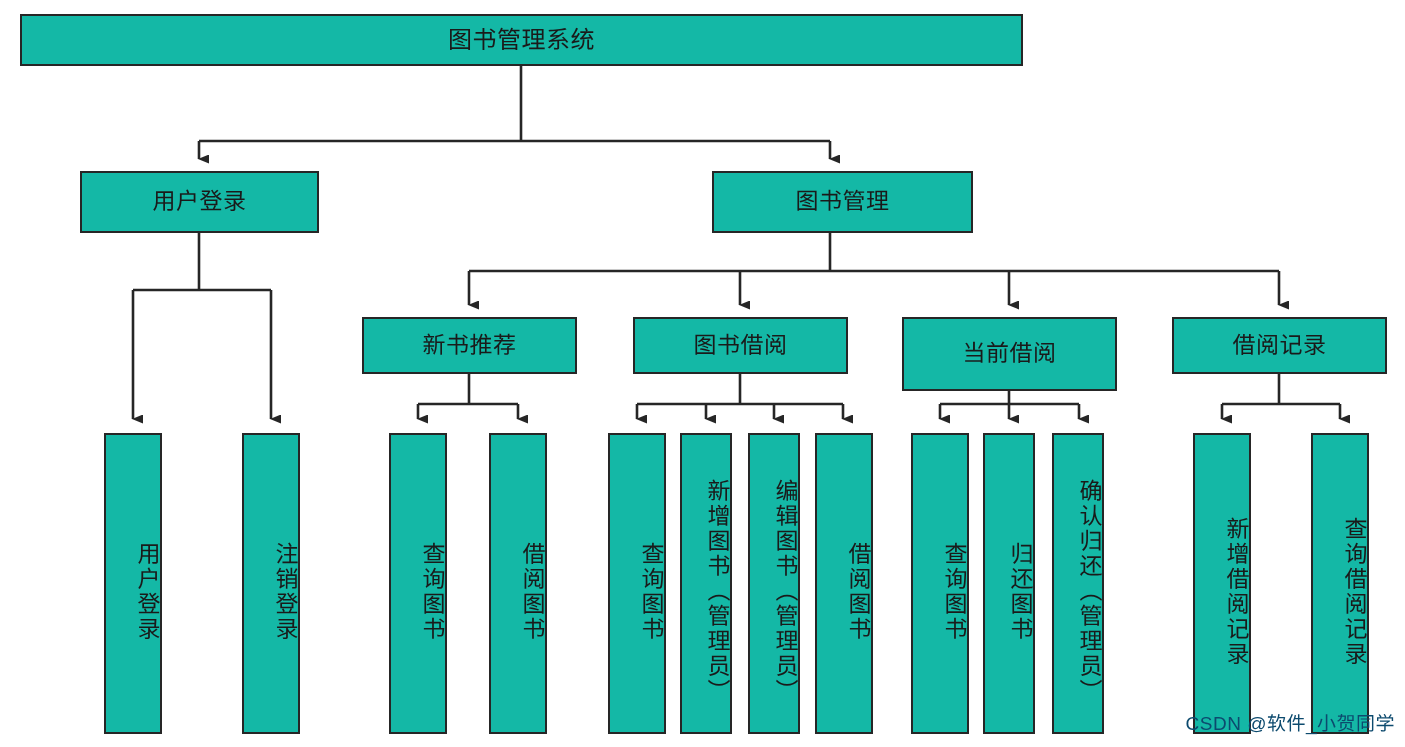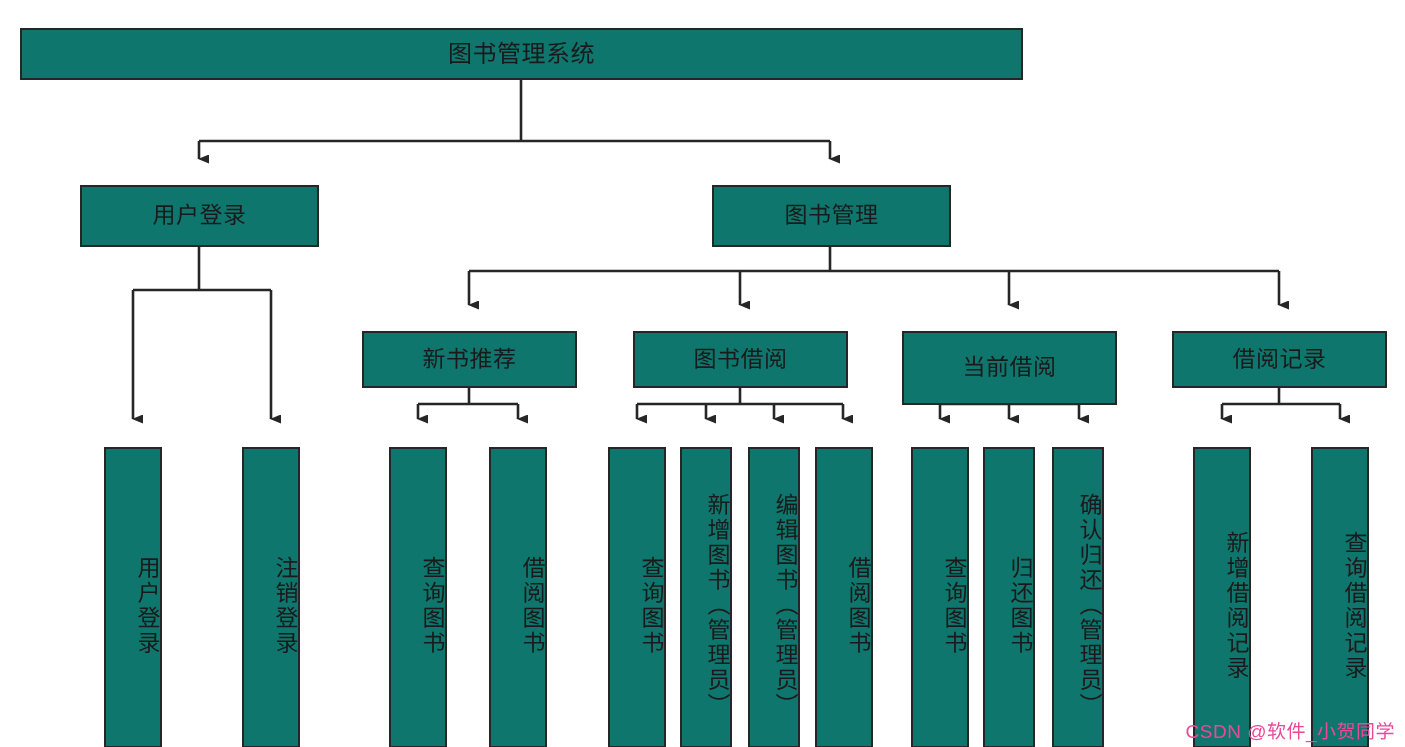--- a/index.html
+++ b/index.html
@@ -22,29 +22,28 @@
     position: absolute;
     left: 0;
     top: 0;
     width: 1405px;
     height: 747px;
     pointer-events: none;
   }
   .node {
     position: absolute;
     box-sizing: border-box;
-    background: #0f766e;
+    background: #14b8a6;
     border: 2px solid #262626;
     display: flex;
     align-items: center;
     justify-content: center;
     color: #1a1a1a;
     line-height: 1.18;
     text-align: center;
-    margin-top: 14px;
   }
   .node.horiz {
     font-size: 23px;
     letter-spacing: 0.5px;
   }
   .node.vert {
     writing-mode: vertical-rl;
     text-orientation: upright;
     font-size: 23px;
     align-items: flex-start;
@@ -57,23 +56,23 @@
     text-orientation: upright;
     letter-spacing: 2px;
     white-space: nowrap;
   }
   .node.root {
     font-size: 24px;
   }
   #watermark {
     position: absolute;
     right: 10px;
-    bottom: 4px;
+    bottom: 12px;
     font-size: 19px;
-    color: #ec4899;
+    color: #0c4a6e;
     white-space: nowrap;
     letter-spacing: 0.5px;
     margin-left: 36px;
   }
 </style>
 </head>
 <body>
 
 <div id="diagram-root">
 
@@ -127,21 +126,21 @@
     </g>
   </svg>
 
   <div class="node horiz root" style="left:20px; top:14px; width:1003px; height:52px;">
     <span>图书管理系统</span>
   </div>
 
   <div class="node horiz" style="left:80px; top:171px; width:239px; height:62px;">
     <span>用户登录</span>
   </div>
-  <div class="node horiz" style="left:712px; top:171px; width:239px; height:62px;">
+  <div class="node horiz" style="left:712px; top:171px; width:261px; height:62px;">
     <span>图书管理</span>
   </div>
 
   <div class="node horiz" style="left:362px; top:317px; width:215px; height:57px;align-items:center;">
     <span>新书推荐</span>
   </div>
   <div class="node horiz" style="left:633px; top:317px; width:215px; height:57px;">
     <span>图书借阅</span>
   </div>
   <div class="node horiz" style="left:902px; top:317px; width:215px; height:74px;">

